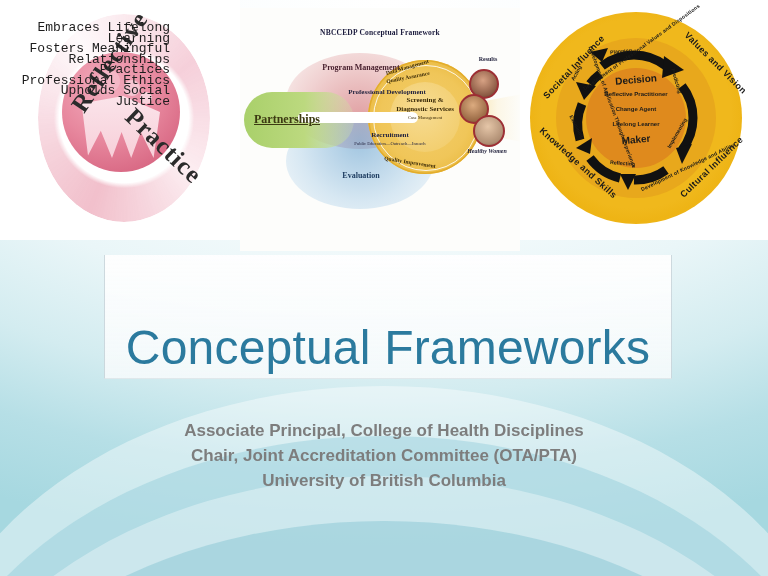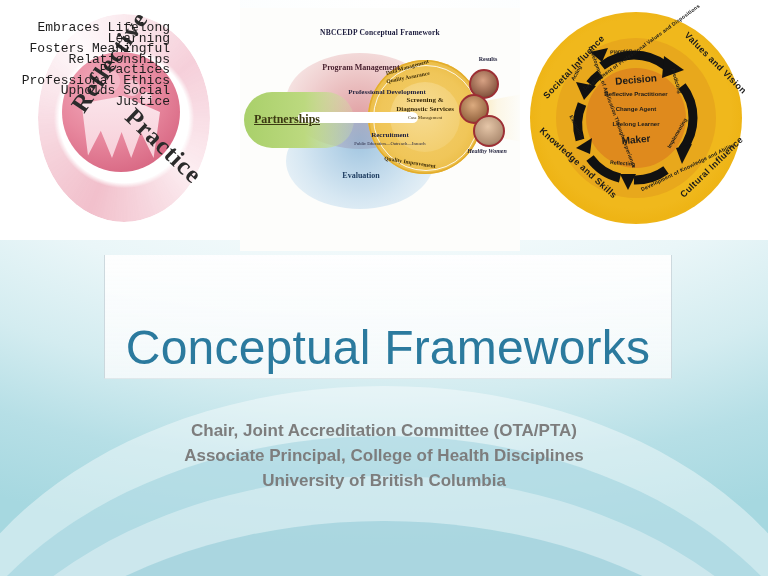--- a/index.html
+++ b/index.html
@@ -277,18 +277,18 @@
         </div>
       </div>
     </div>
   </div>
 
   <div class="titlebox">
     <div class="title">Conceptual Frameworks</div>
   </div>
 
   <div class="subtitle">
+    <div>Associate Principal, College of Health Disciplines</div>
     <div>Chair, Joint Accreditation Committee (OTA/PTA)</div>
-    <div>Associate Principal, College of Health Disciplines</div>
     <div>University of British Columbia</div>
   </div>
 
 </div>
 
 </body></html>

